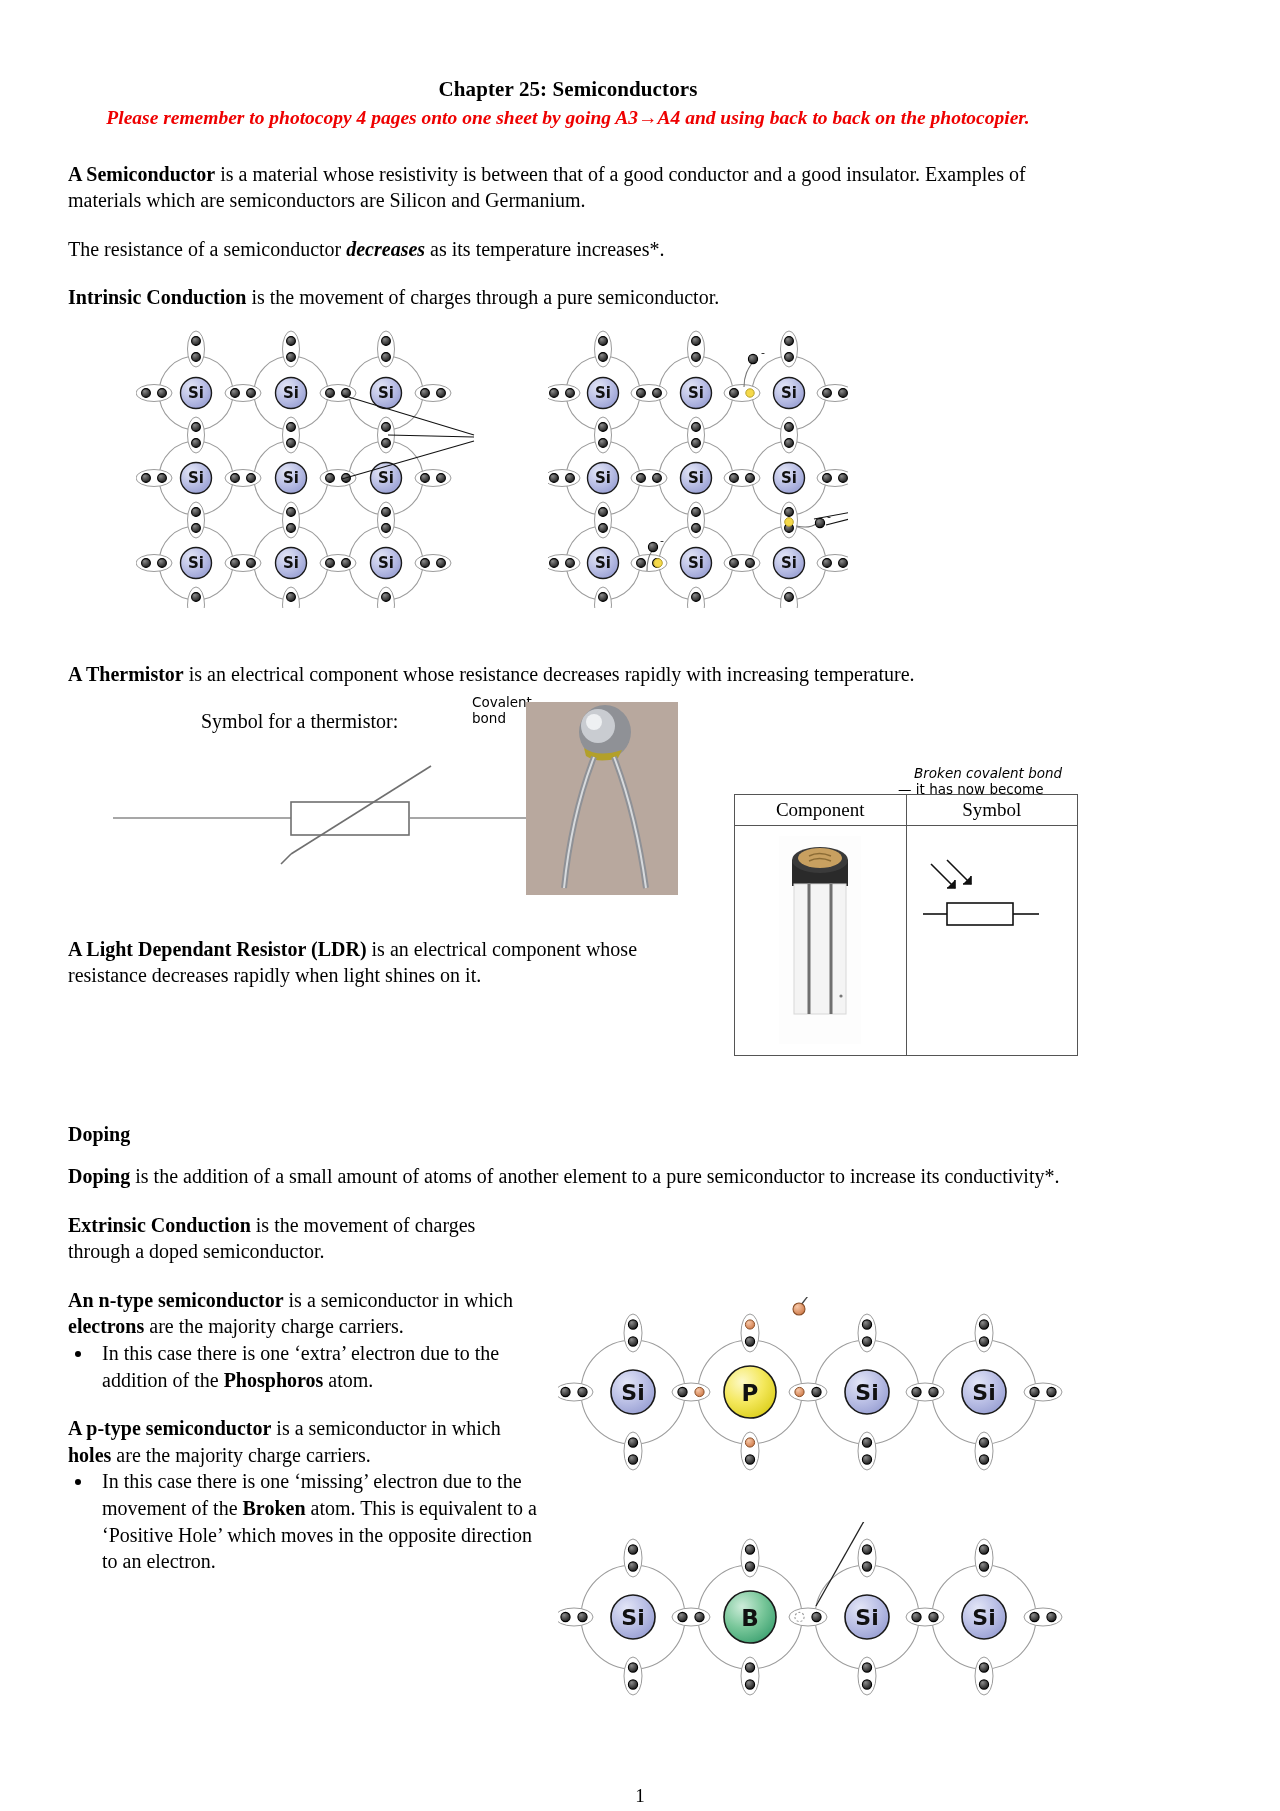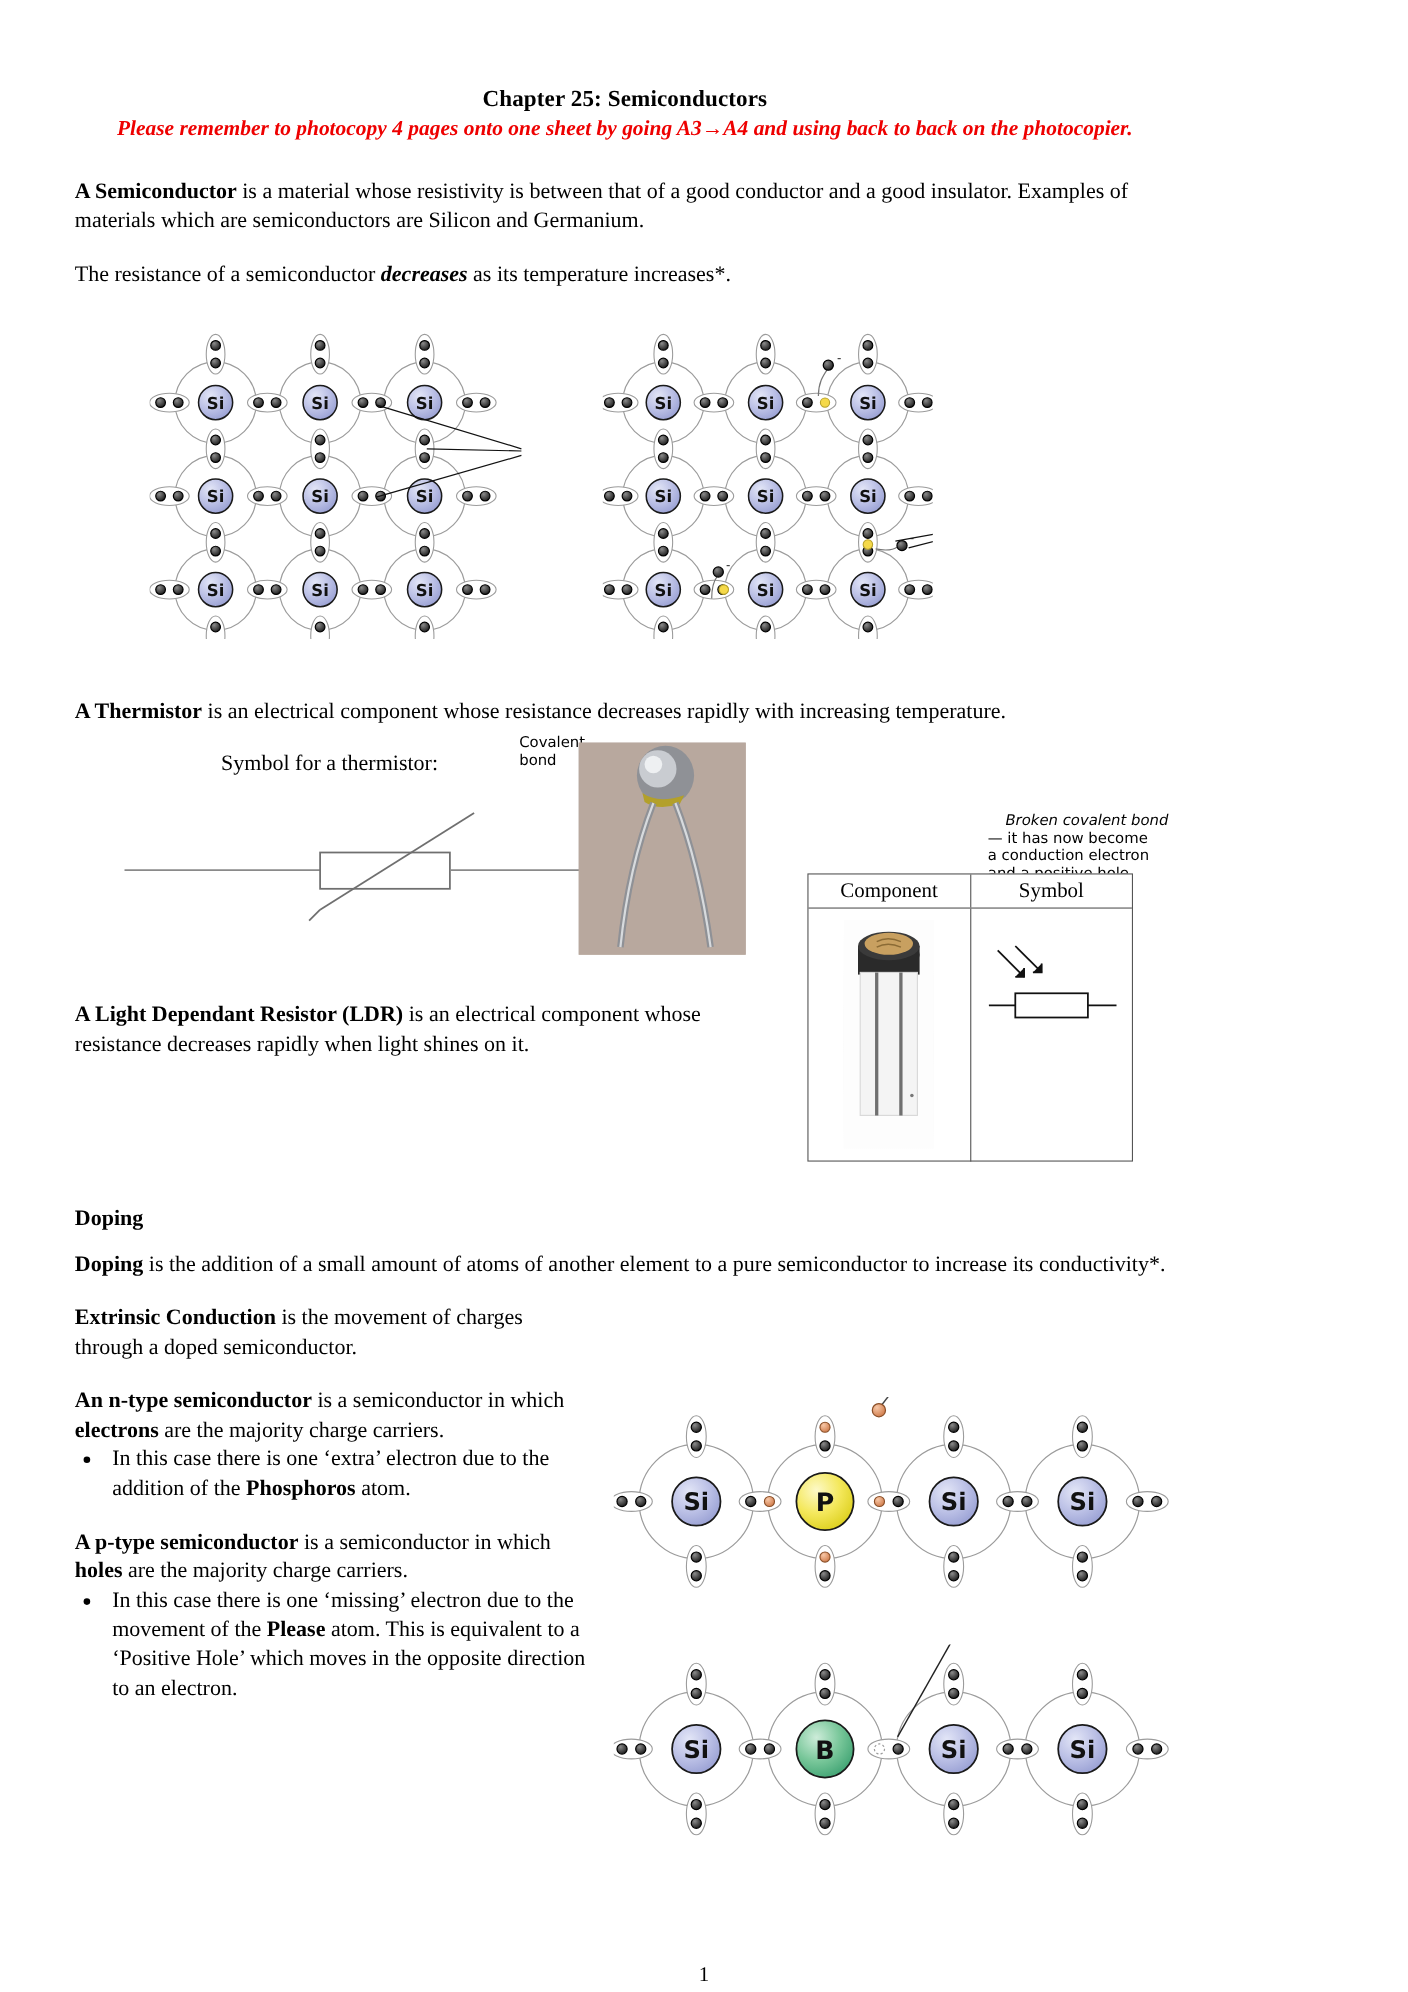--- a/index.html
+++ b/index.html
@@ -99,21 +99,21 @@
     height: 193px;
     background: #b7a79d;
     overflow: hidden;
   }
 
   
   .comp-table {
     position: absolute;
     left: 734px;
     top: 778px;
-    width: 296px;
+    width: 344px;
     height: 262px;
     border: 1px solid #555;
     box-sizing: border-box;
     background: #fff;
   }
   .comp-table .thead {
     display: flex;
     height: 30px;
     border-bottom: 1px solid #555;
   }
@@ -174,20 +174,21 @@
     <div class="gap-lg"></div>
 
     <p class="body-text"><b>A Semiconductor</b><span> is a material whose resistivity is between that of a good conductor and a good insulator. Examples of materials which are semiconductors are Silicon and Germanium.</span></p>
 
     <div class="gap-md"></div>
 
     <p class="body-text"><span>The resistance of a semiconductor </span><i>decreases</i><span> as its temperature increases*.</span></p>
 
     <div class="gap-md"></div>
 
+    <p class="body-text"><b>Intrinsic Conduction</b><span> is the movement of charges through a pure semiconductor.</span></p>
 
     <div class="gap-sm"></div>
 
     <div class="lattice-wrap">
 
       <svg class="lattice lat-left" width="340" height="285" viewBox="0 0 340 285">
         <defs>
           <radialGradient id="siG" cx="35%" cy="30%" r="75%">
             <stop offset="0%" stop-color="#e3e6f7"></stop>
             <stop offset="55%" stop-color="#bcc1e6"></stop>
@@ -540,21 +541,21 @@
 
         <ul class="bullets">
           <li><span>In this case there is one ‘extra’ electron due to the addition of the </span><b>Phosphoros</b><span> atom.</span></li>
         </ul>
 
         <div class="gap-md"></div>
 
         <p class="body-text"><b>A p-type semiconductor</b><span> is a semiconductor in which </span><b>holes</b><span> are the majority charge carriers.</span></p>
 
         <ul class="bullets">
-          <li><span>In this case there is one ‘missing’ electron due to the movement of the </span><b>Please</b><span> atom. This is equivalent to a ‘Positive Hole’ which moves in the opposite direction to an electron.</span></li>
+          <li><span>In this case there is one ‘missing’ electron due to the movement of the </span><b>Broken</b><span> atom. This is equivalent to a ‘Positive Hole’ which moves in the opposite direction to an electron.</span></li>
         </ul>
       </div>
 
       <svg style="position:absolute; left:490px; top:85px;" width="510" height="190" viewBox="0 0 510 190">
         <defs>
           <radialGradient id="pG" cx="35%" cy="30%" r="75%">
             <stop offset="0%" stop-color="#fdf9c8"></stop>
             <stop offset="55%" stop-color="#f4e85c"></stop>
             <stop offset="100%" stop-color="#ddd01f"></stop>
           </radialGradient>

